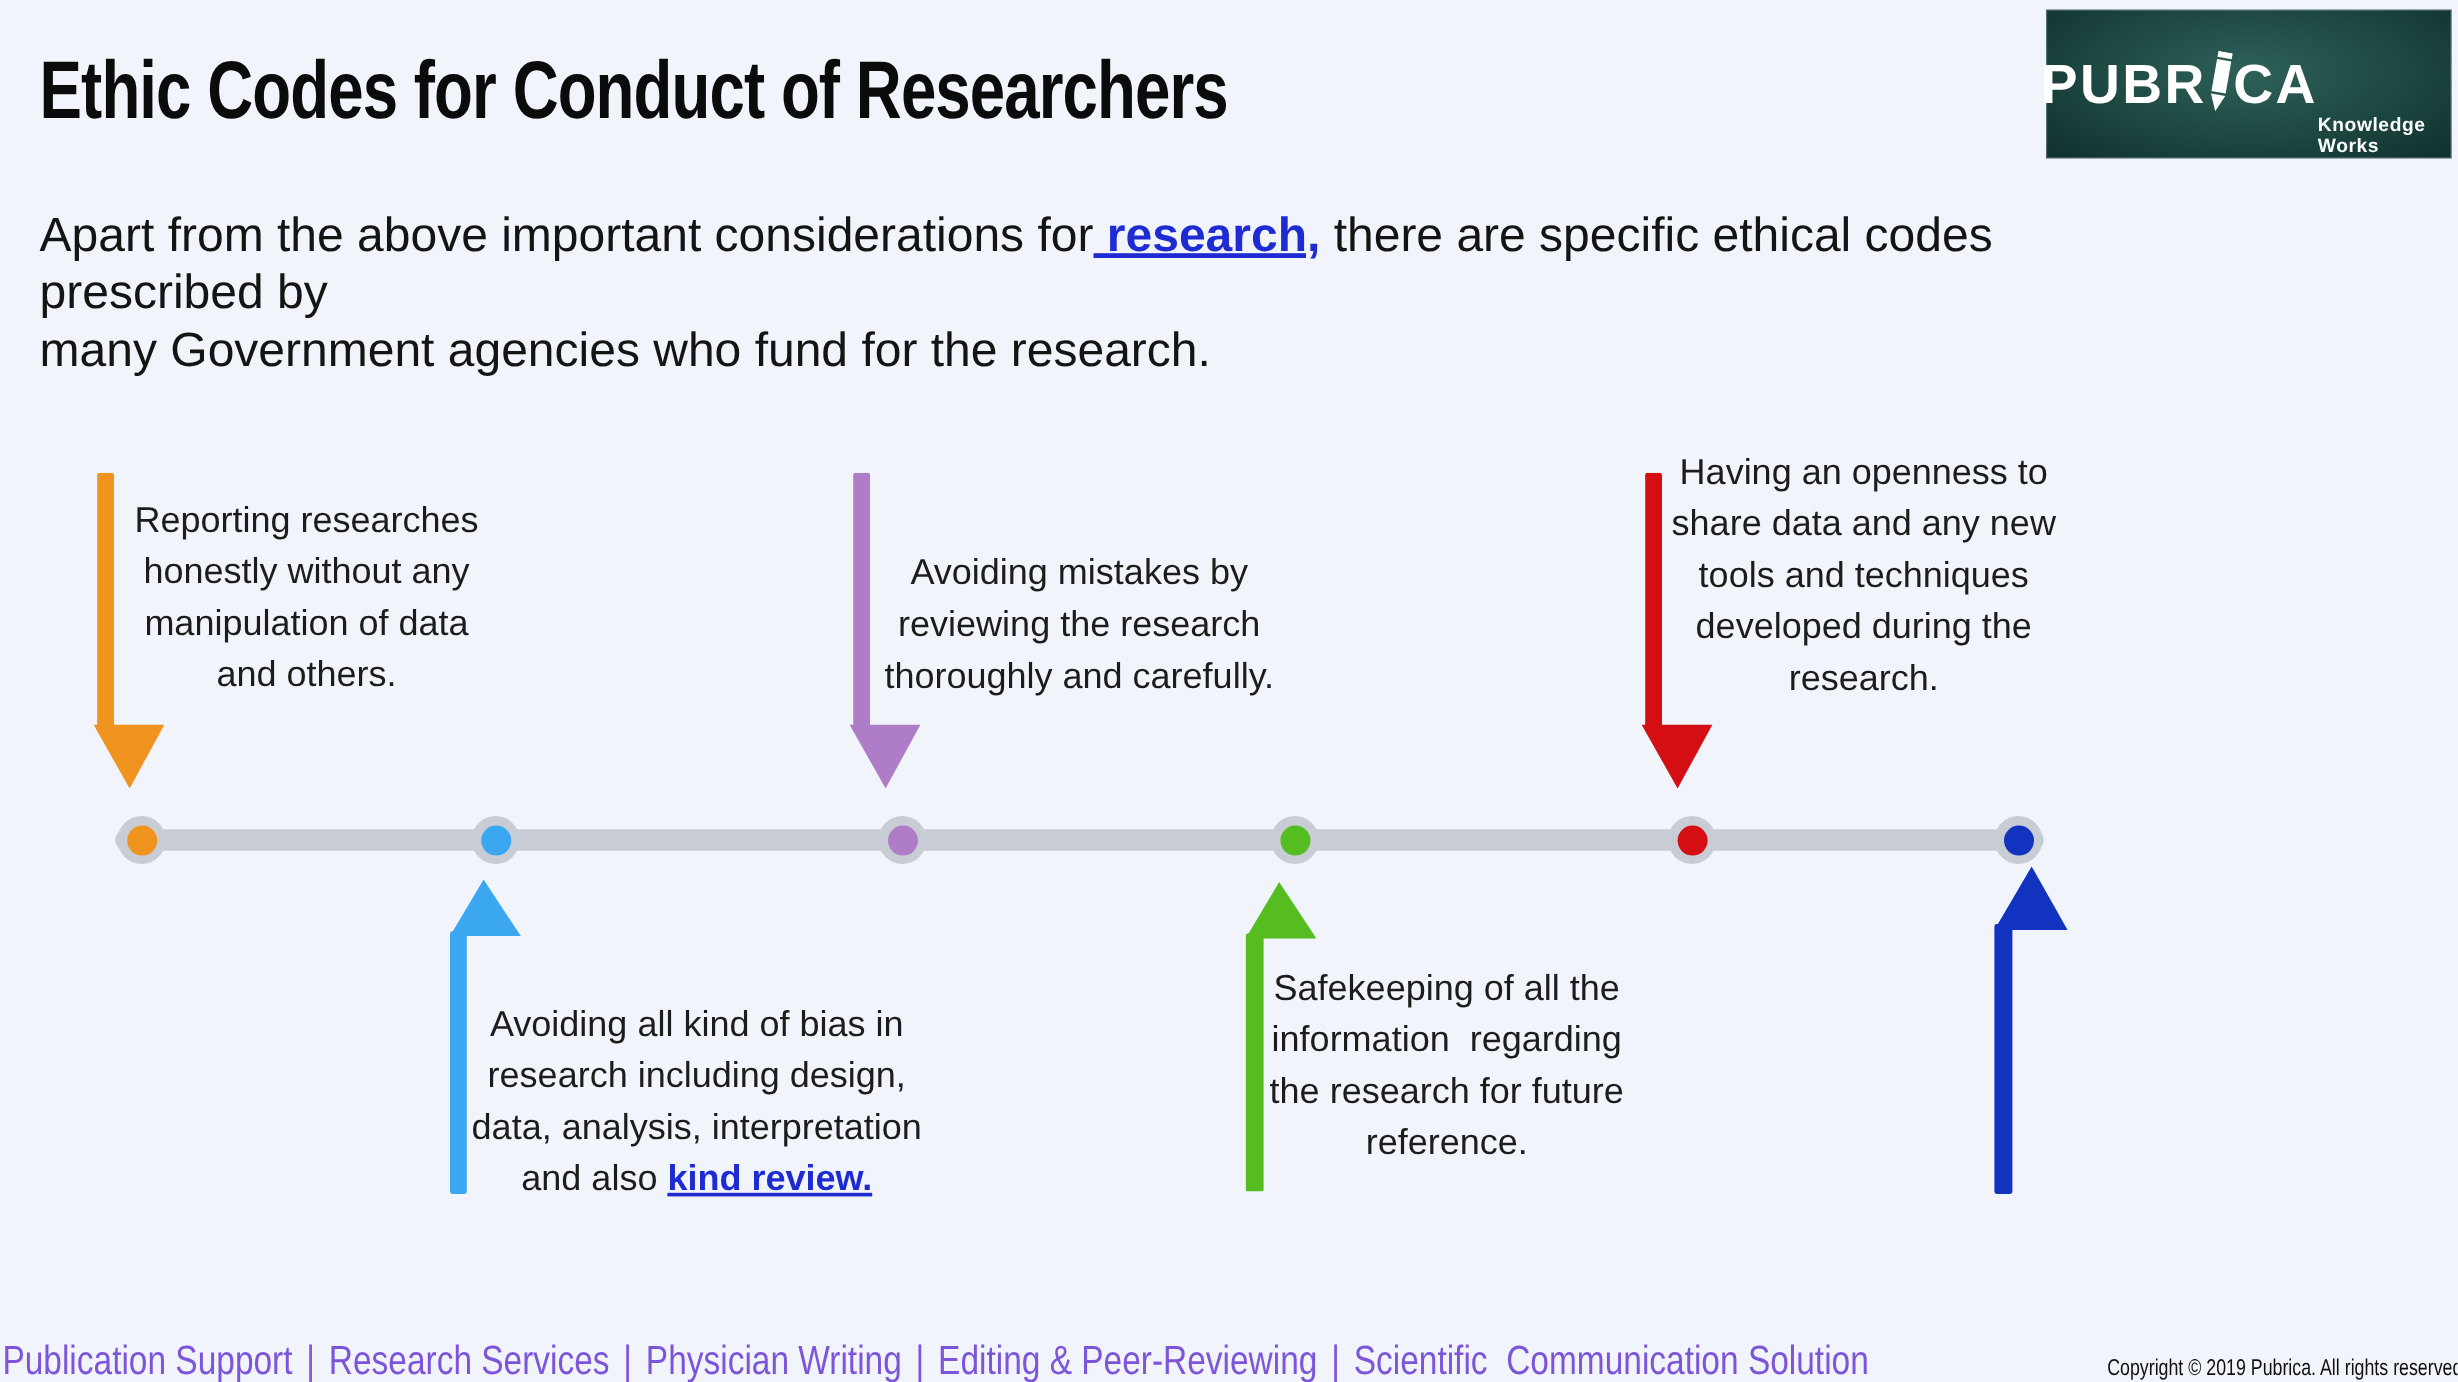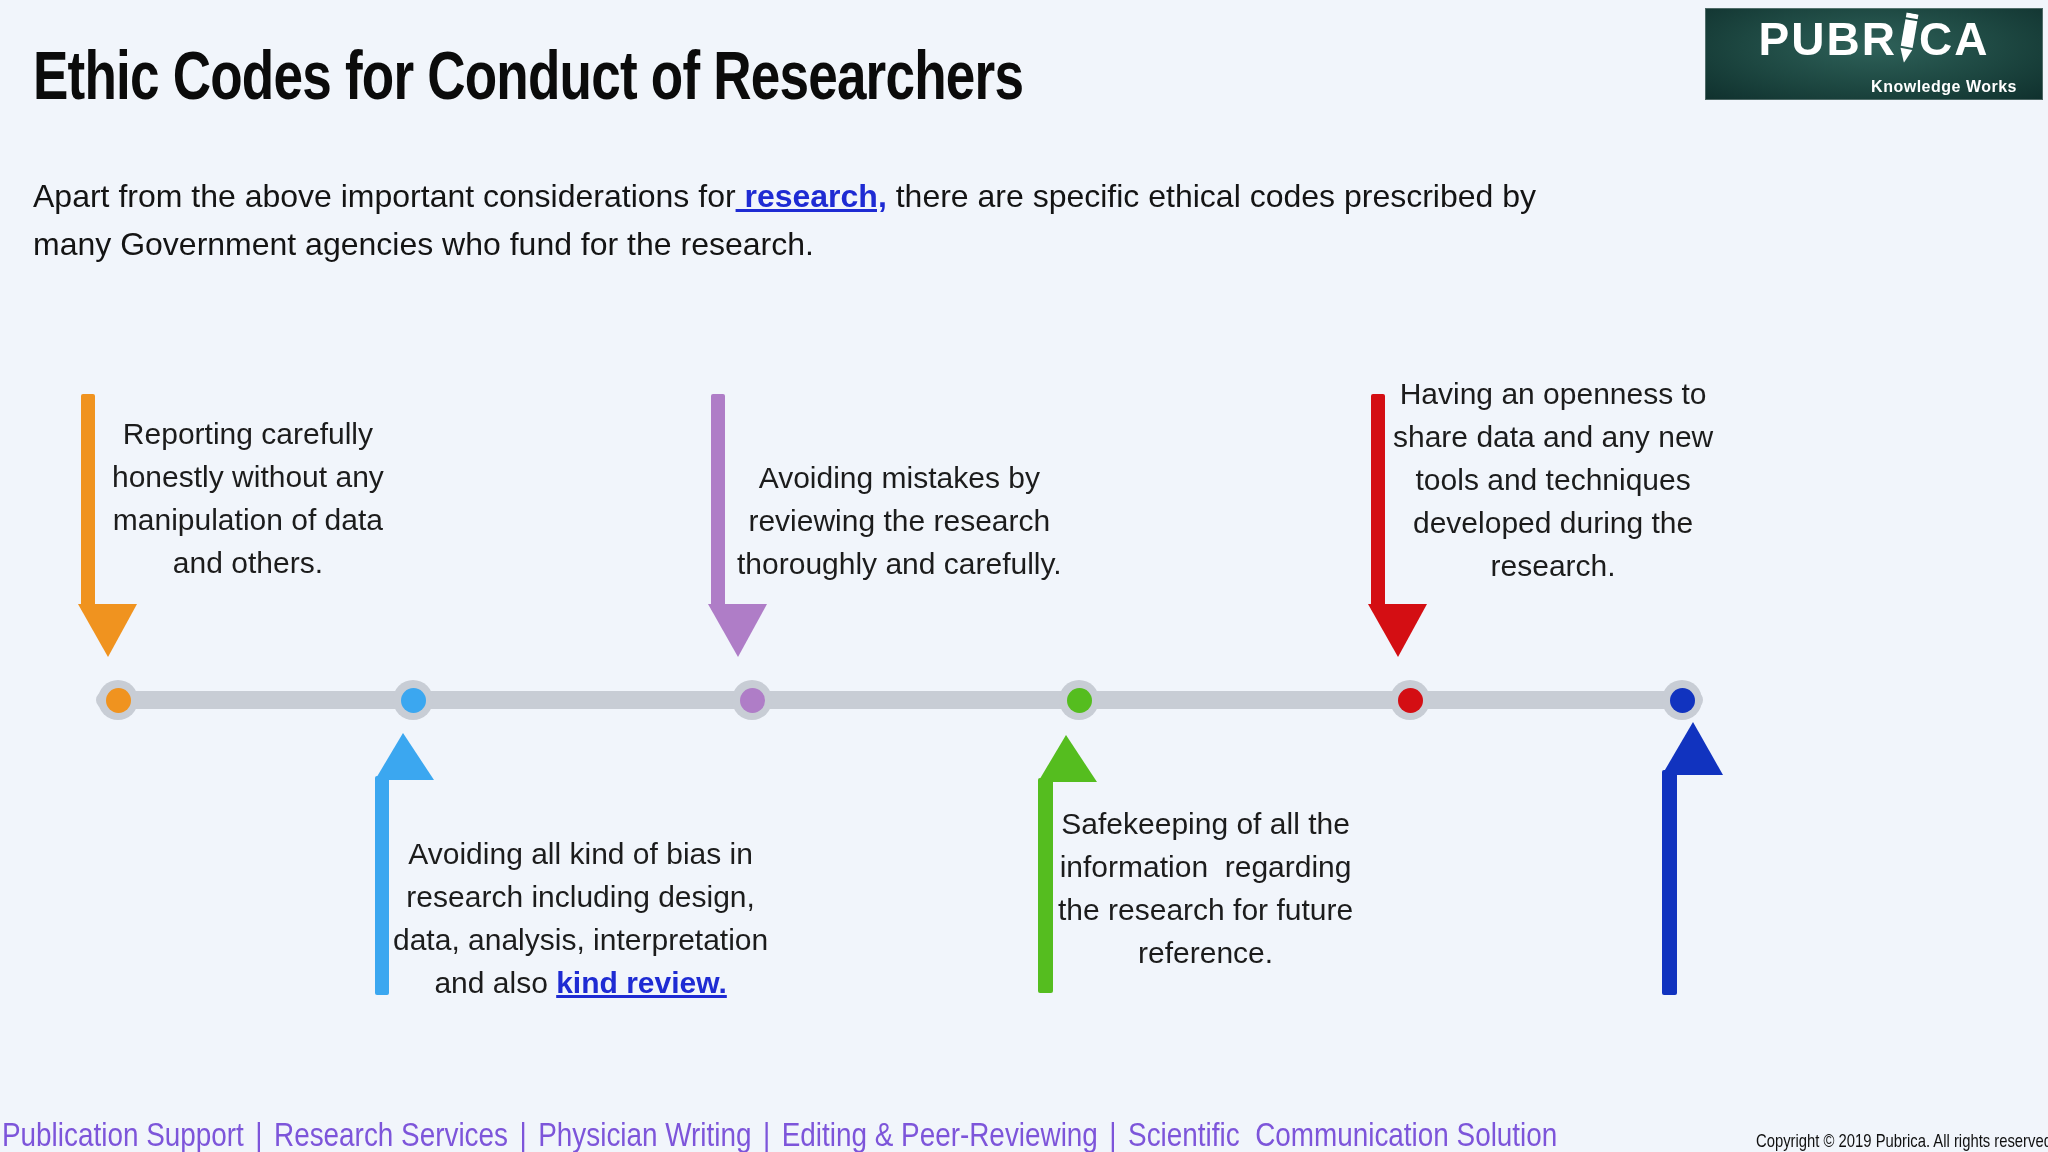--- a/index.html
+++ b/index.html
@@ -15,37 +15,37 @@
   
   .page-title{
     position:absolute;left:33px;top:36px;
     font-size:68px;font-weight:700;color:#0b0b0b;
     transform:scaleX(0.78);transform-origin:left top;
     white-space:nowrap;letter-spacing:-1px;
   }
 
   
   .logo{
-    position:absolute;left:1705px;top:8px;width:338px;height:92px;
+    position:absolute;left:1705px;top:8px;width:338px;height:124px;
     background:radial-gradient(ellipse at 50% 42%, #2e6159 0%, #1d4741 55%, #0f302d 100%);
-    display:flex;flex-direction:column;align-items:center;justify-content:center;
+    display:flex;flex-direction:row;align-items:center;justify-content:center;
     box-shadow:0 0 0 1px rgba(255,255,255,0.25) inset;
   }
   .logo-row{display:flex;align-items:center;line-height:1;}
   .logo-word{font-size:46px;font-weight:700;color:#ffffff;letter-spacing:2px;}
   .logo-pencil{margin:0 1px;transform:rotate(10deg);}
   .logo-tagline{
     align-self:flex-end;margin:12px 26px 0 0;
     font-size:16px;font-weight:700;color:#ffffff;letter-spacing:0.5px;
   }
 
   
   .intro{
     position:absolute;left:33px;top:172px;
-    font-size:32px;line-height:48px;color:#141414;
+    font-size:40px;line-height:48px;color:#141414;
     white-space:pre-line;width:1760px;
   }
   a.inline-link{color:#1E2BD3;font-weight:700;text-decoration:underline;cursor:pointer;}
 
   
   .tl-bar{
     position:absolute;left:96px;top:691px;width:1607px;height:18px;
     background:#C8CDD5;border-radius:9px;
   }
   .node{
@@ -179,21 +179,21 @@
   </div>
   <div class="arrow a5">
     <svg width="64" height="273" viewBox="0 0 64 273">
       <g fill="#1133BF">
         <rect x="2" y="48" width="15" height="225" rx="2"></rect>
         <polygon points="33,0 2,53 63,53"></polygon>
       </g>
     </svg>
   </div>
 
-  <div class="tb t0">Reporting carefully
+  <div class="tb t0">Reporting researches
 honestly without any
 manipulation of data
 and others.</div>
   <div class="tb t1"><span>Avoiding all kind of bias in
 research including design,
 data, analysis, interpretation
 and also </span><a class="inline-link">kind review.</a></div>
   <div class="tb t3">Safekeeping of all the
 information&nbsp; regarding
 the research for future

